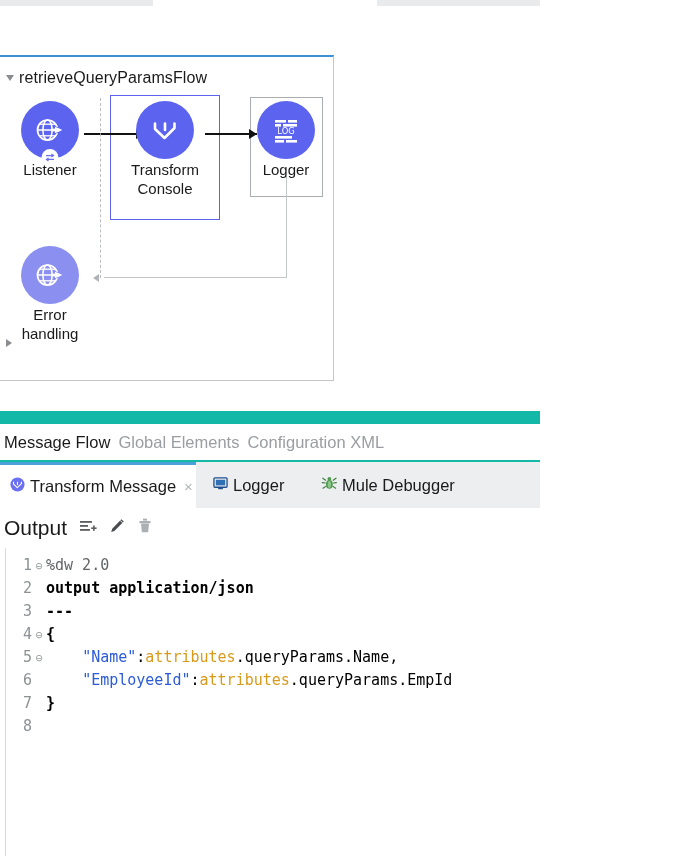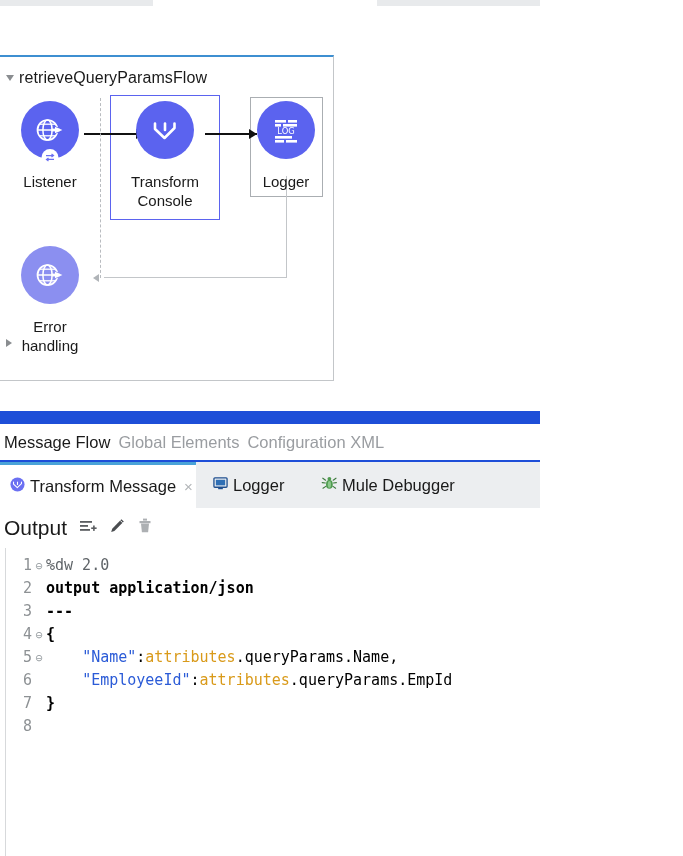--- a/index.html
+++ b/index.html
@@ -6,21 +6,21 @@
     margin: 0;
     padding: 0;
     background: #ffffff;
     font-family: "Liberation Sans", sans-serif;
   }
   #root {
     position: relative;
     width: 540px;
     height: 856px;
     overflow: hidden;
-    background: #1d4ed8;
+    background: #14b8a6;
   }
 
   
   .top-strip {
     position: absolute;
     top: 0; left: 0;
     width: 683px; height: 6px;
     background: #ffffff;
   }
   .top-strip-seg {
@@ -85,21 +85,21 @@
     border-radius: 50%;
     background: #5b63ef;
     margin: 0 auto;
     position: relative;
     display: flex;
     align-items: center;
     justify-content: center;
   }
   .node-circle.soft { background: #8b8ff0; }
   .node-label {
-    margin-top: 13px;
+    margin-top: 1px;
     font-size: 15px;
     color: #1a1a1a;
     line-height: 1.28;
     white-space: pre-line;
   }
 
   
   .node-sel {
     position: absolute;
     box-sizing: border-box;

